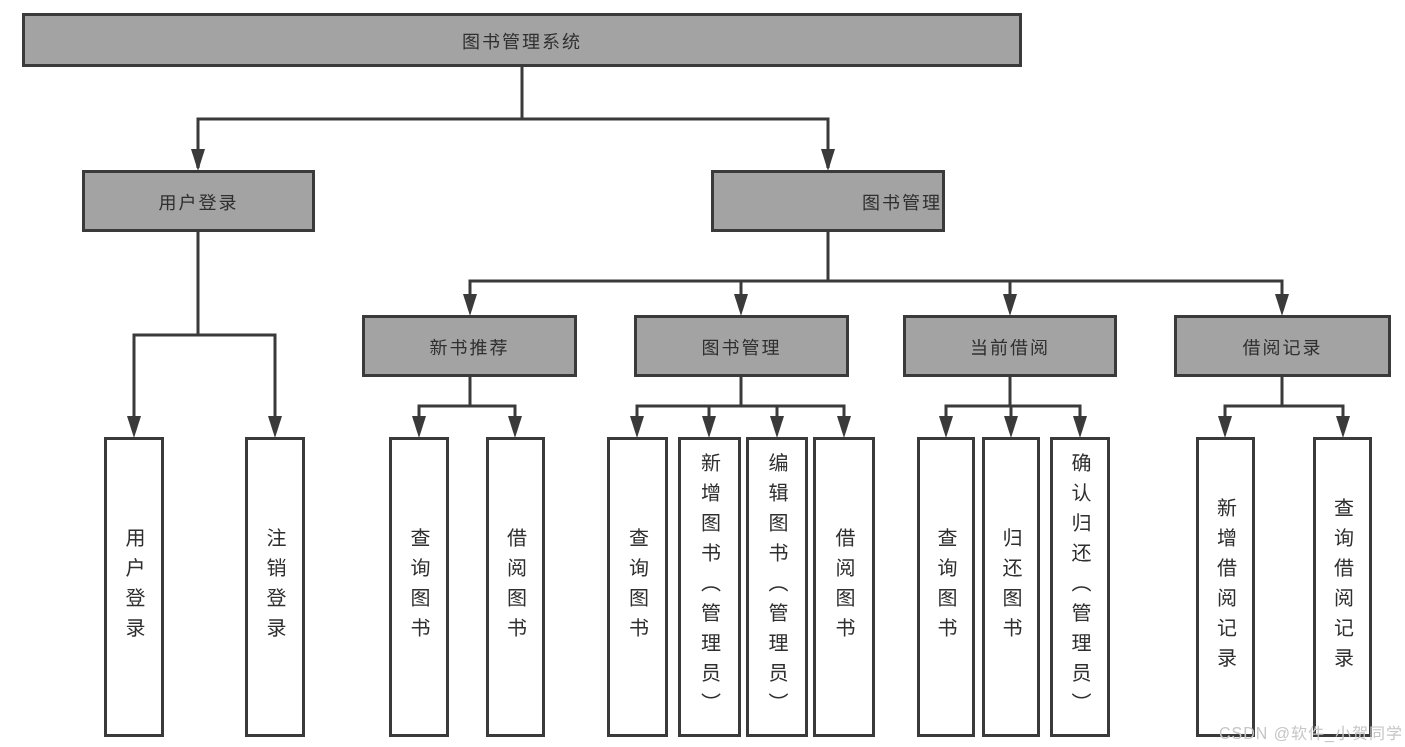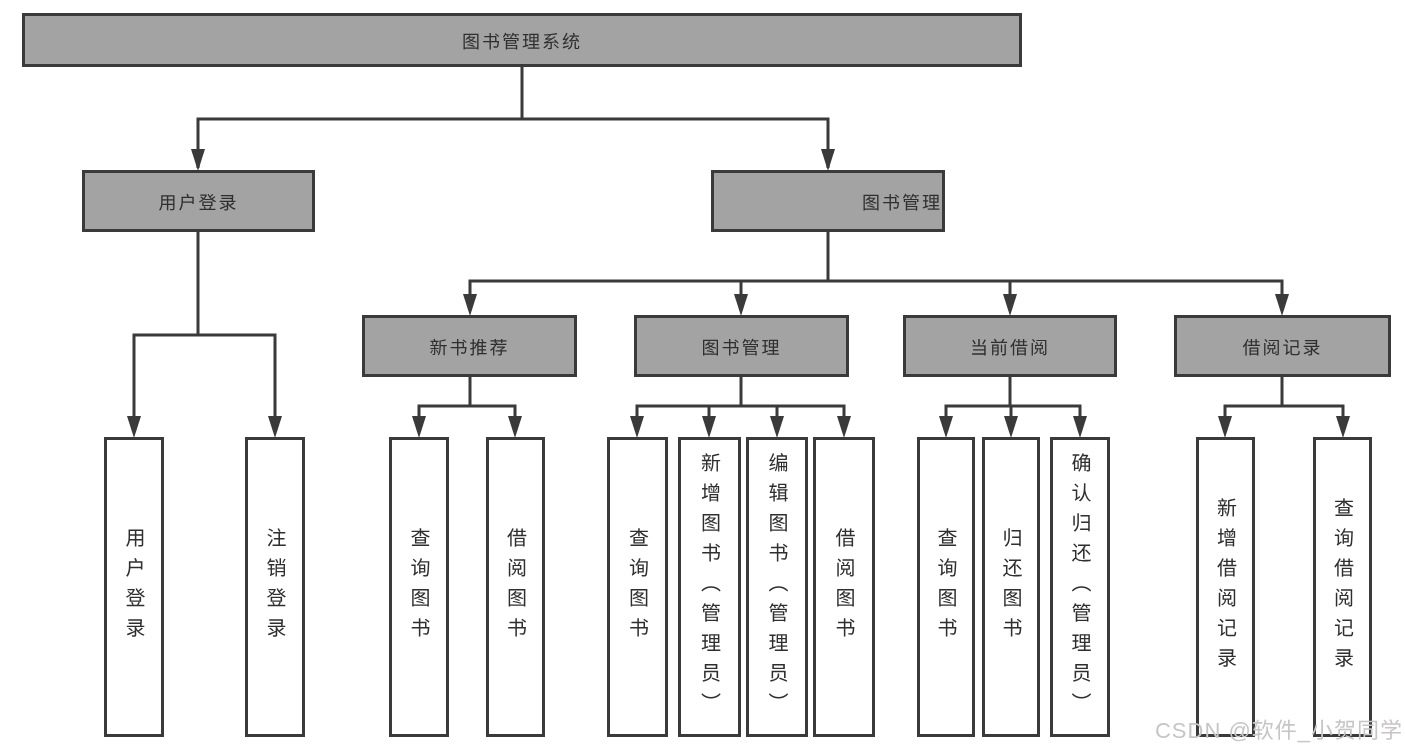--- a/index.html
+++ b/index.html
@@ -52,21 +52,21 @@
     font-size: 20px;
     line-height: 1.1;
     letter-spacing: 10px;
     color: #2f2f2f;
     white-space: nowrap;
   }
   .watermark {
     position: absolute;
     right: 2px;
     bottom: 3px;
-    font-size: 22px;
+    font-size: 16px;
     color: #c7c5c5;
     letter-spacing: 1px;
     z-index: 5;
     white-space: nowrap;
   }
   svg .line {
     stroke: #3a3a3a;
     stroke-width: 3;
     fill: none;
   }

